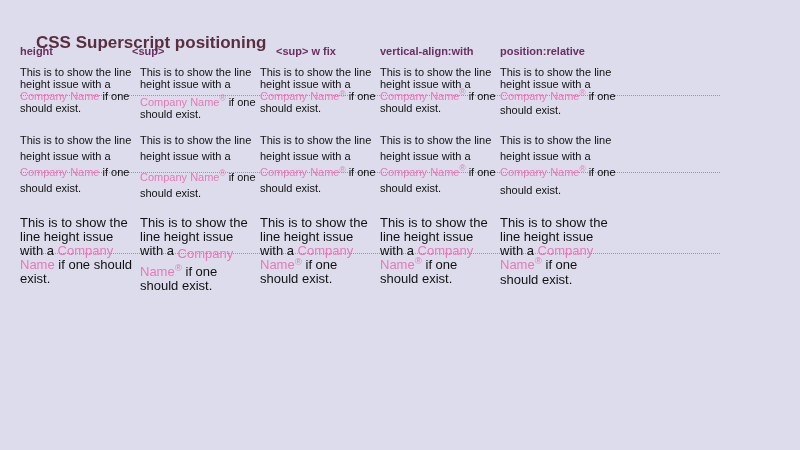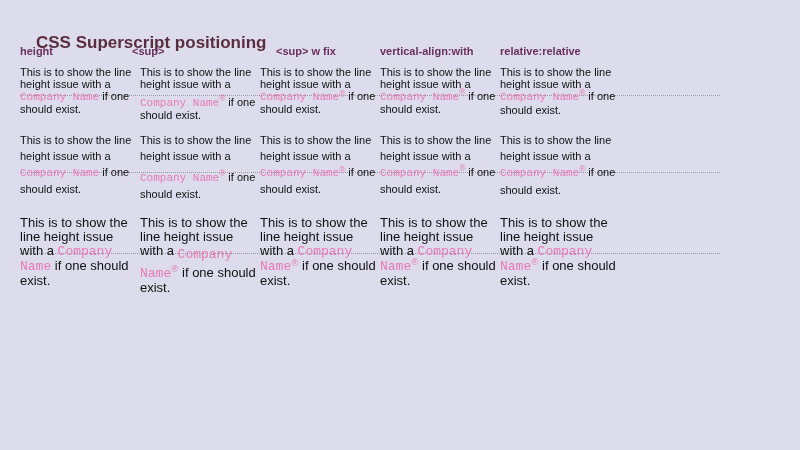--- a/index.html
+++ b/index.html
@@ -16,21 +16,21 @@
     margin: 16px;
   }
   .col-head {
     position: absolute; top: 45px;
     font-size: 11px; font-weight: bold; color: #6a2f5e;
   }
   .block {
     position: absolute; width: 118px;
     font-size: 11px; color: #111;
   }
-  .brand { color: #e878b8; font-family: Liberation Mono, monospace; }
+  .brand { color: #e878b8; }
   .reg { font-size: 0.75em; color: #e878b8; }
   .sup-fix { vertical-align: baseline; position: relative; top: -0.4em; font-size: 0.75em; line-height: 0; }
   .sup-va { vertical-align: super; font-size: 0.75em; line-height: 0; }
   .sup-rel { position: relative; top: -0.5em; font-size: 0.75em; }
   .row1 { top: 66px; line-height: 12px; }
   .row2 { top: 132px; line-height: 16px; }
   .row3 { top: 216px; font-size: 13px; line-height: 14px; }
   .row3.w { width: 116px; }
   .guide {
     position: absolute; left: 20px; width: 700px; height: 0;
@@ -39,21 +39,21 @@
 </style>
 </head>
 <body>
 
 <h1 class="title">CSS Superscript positioning</h1>
 
 <div class="col-head" style="left:20px">height</div>
 <div class="col-head" style="left:132px">&lt;sup&gt;</div>
 <div class="col-head" style="left:276px">&lt;sup&gt; w fix</div>
 <div class="col-head" style="left:380px">vertical-align:with</div>
-<div class="col-head" style="left:500px">relative:relative</div>
+<div class="col-head" style="left:500px">position:relative</div>
 
 <div class="guide" style="top:95px"></div>
 <div class="guide" style="top:172px"></div>
 <div class="guide" style="top:253px"></div>
 
 <p class="block row1" style="left:20px;margin:0"><span>This is to show the line height issue with a </span><span class="brand">Company Name</span><span> if one should exist.</span></p>
 <p class="block row1" style="left:140px;margin:0;top:66px"><span>This is to show the line height issue with a </span><span class="brand" style="position:relative;top:3px">Company Name</span><sup class="reg" style="position:relative;top:3px">®</sup><span style="position:relative;top:3px"> if one should exist.</span></p>
 <p class="block row1" style="left:260px;margin:0"><span>This is to show the line height issue with a </span><span class="brand">Company Name</span><span class="reg sup-fix">®</span><span> if one should exist.</span></p>
 <p class="block row1" style="left:380px;margin:0"><span>This is to show the line height issue with a </span><span class="brand">Company Name</span><span class="reg sup-va">®</span><span> if one should exist.</span></p>
 <p class="block row1" style="left:500px;margin:0"><span>This is to show the line height issue with a </span><span class="brand">Company Name</span><span class="reg sup-rel">®</span><span> if one should exist.</span></p>

